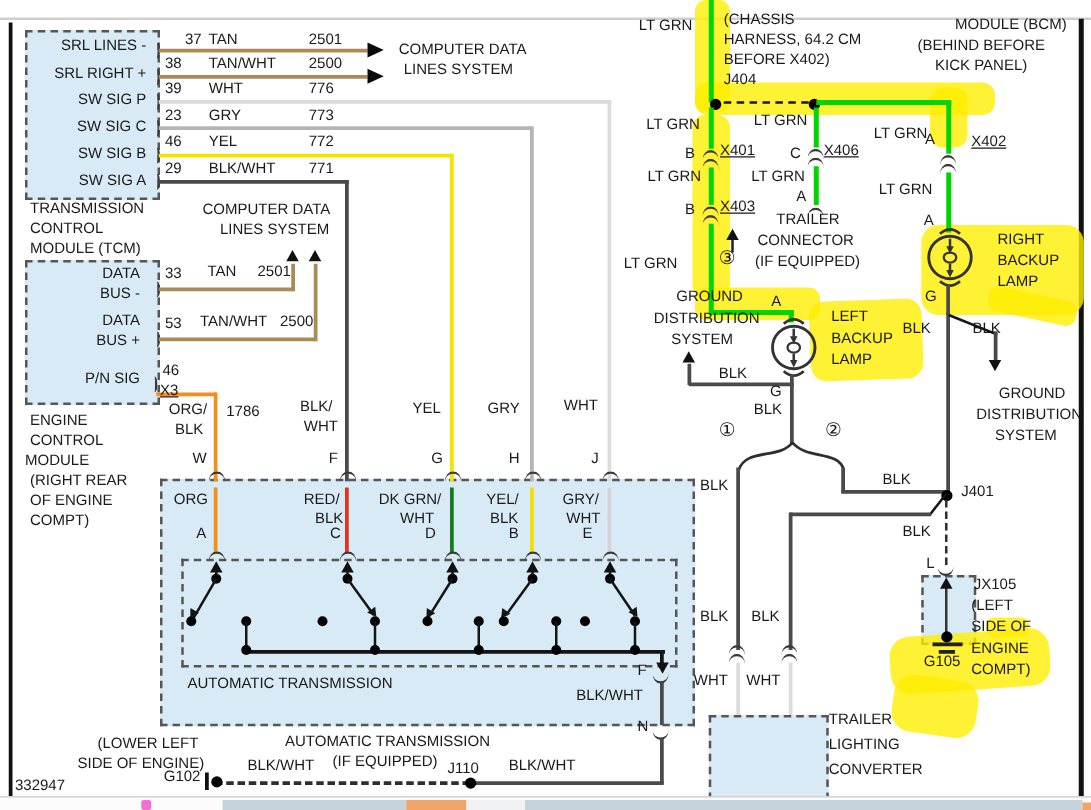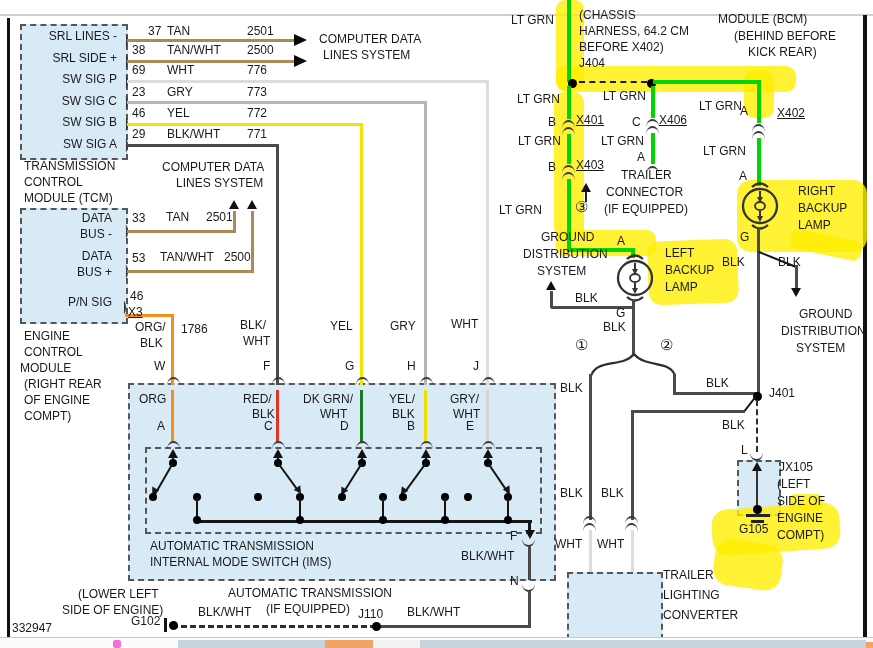--- a/index.html
+++ b/index.html
@@ -257,33 +257,33 @@
   <div class="w" style="left:631px;top:410px;width:3px;height:110px;background:#4a4a4a"></div>
 
   <div class="arcn" style="left:583px;top:516px"></div>
   <div class="arcn" style="left:583px;top:523px"></div>
   <div class="arcn" style="left:625px;top:516px"></div>
   <div class="arcn" style="left:625px;top:523px"></div>
   <div class="w" style="left:589px;top:530px;width:3px;height:42px;background:#dcdcdc"></div>
   <div class="w" style="left:631px;top:530px;width:3px;height:42px;background:#dcdcdc"></div>
 
   <span class="L Lr" style="left:20px;top:30px;width:97px">SRL LINES -</span>
-  <span class="L Lr" style="left:20px;top:52px;width:97px">SRL SIDE +</span>
+  <span class="L Lr" style="left:20px;top:52px;width:97px">SRL RIGHT +</span>
   <span class="L Lr" style="left:20px;top:73px;width:97px">SW SIG P</span>
   <span class="L Lr" style="left:20px;top:95px;width:97px">SW SIG C</span>
   <span class="L Lr" style="left:20px;top:116px;width:97px">SW SIG B</span>
   <span class="L Lr" style="left:20px;top:138px;width:97px">SW SIG A</span>
 
   <span class="L" style="left:148px;top:25px">37</span>
   <span class="L" style="left:167px;top:25px">TAN</span>
   <span class="L" style="left:247px;top:25px">2501</span>
   <span class="L" style="left:132px;top:44px">38</span>
   <span class="L" style="left:167px;top:44px">TAN/WHT</span>
   <span class="L" style="left:247px;top:44px">2500</span>
-  <span class="L" style="left:132px;top:64px">69</span>
+  <span class="L" style="left:132px;top:64px">39</span>
   <span class="L" style="left:167px;top:64px">WHT</span>
   <span class="L" style="left:247px;top:64px">776</span>
   <span class="L" style="left:132px;top:86px">23</span>
   <span class="L" style="left:167px;top:86px">GRY</span>
   <span class="L" style="left:247px;top:86px">773</span>
   <span class="L" style="left:132px;top:107px">46</span>
   <span class="L" style="left:167px;top:107px">YEL</span>
   <span class="L" style="left:247px;top:107px">772</span>
   <span class="L" style="left:132px;top:128px">29</span>
   <span class="L" style="left:167px;top:128px">BLK/WHT</span>
@@ -345,43 +345,42 @@
   <span class="L" style="left:320px;top:408px">WHT</span>
   <span class="L" style="left:340px;top:420px">D</span>
   <span class="L" style="left:389px;top:393px">YEL/</span>
   <span class="L" style="left:392px;top:408px">BLK</span>
   <span class="L" style="left:407px;top:420px">B</span>
   <span class="L" style="left:450px;top:393px">GRY/</span>
   <span class="L" style="left:453px;top:408px">WHT</span>
   <span class="L" style="left:466px;top:420px">E</span>
 
   <span class="L" style="left:150px;top:540px">AUTOMATIC TRANSMISSION</span>
-  <span class="L" style="left:150px;top:556px">INTERNAL MODE SWITCH (IMS)</span>
   <span class="L" style="left:510px;top:530px">F</span>
   <span class="L" style="left:461px;top:550px">BLK/WHT</span>
   <span class="L" style="left:510px;top:575px">N</span>
 
   <span class="L" style="left:78px;top:588px">(LOWER LEFT</span>
   <span class="L" style="left:62px;top:604px">SIDE OF ENGINE)</span>
   <span class="L" style="left:131px;top:615px">G102</span>
   <span class="L" style="left:198px;top:606px">BLK/WHT</span>
   <span class="L" style="left:228px;top:587px">AUTOMATIC TRANSMISSION</span>
   <span class="L" style="left:266px;top:603px">(IF EQUIPPED)</span>
   <span class="L" style="left:358px;top:608px">J110</span>
   <span class="L" style="left:407px;top:606px">BLK/WHT</span>
   <span class="L" style="left:12px;top:622px">332947</span>
 
   <span class="L" style="left:511px;top:14px">LT GRN</span>
   <span class="L" style="left:579px;top:9px">(CHASSIS</span>
   <span class="L" style="left:579px;top:25px">HARNESS, 64.2 CM</span>
   <span class="L" style="left:579px;top:41px">BEFORE X402)</span>
   <span class="L" style="left:579px;top:57px">J404</span>
-  <span class="L" style="left:718px;top:13px">MODULE (BCM)</span>
+  <span class="L" style="left:764px;top:13px">MODULE (BCM)</span>
   <span class="L" style="left:734px;top:30px">(BEHIND BEFORE</span>
-  <span class="L" style="left:748px;top:46px">KICK REAR)</span>
+  <span class="L" style="left:748px;top:46px">KICK PANEL)</span>
   <span class="L" style="left:517px;top:93px">LT GRN</span>
   <span class="L" style="left:603px;top:90px">LT GRN</span>
   <span class="L" style="left:699px;top:100px">LT GRN</span>
   <span class="L" style="left:548px;top:116px">B</span>
   <span class="L u" style="left:576px;top:114px">X401</span>
   <span class="L" style="left:632px;top:116px">C</span>
   <span class="L u" style="left:659px;top:114px">X406</span>
   <span class="L" style="left:740px;top:105px">A</span>
   <span class="L u" style="left:777px;top:107px">X402</span>
   <span class="L" style="left:518px;top:135px">LT GRN</span>

